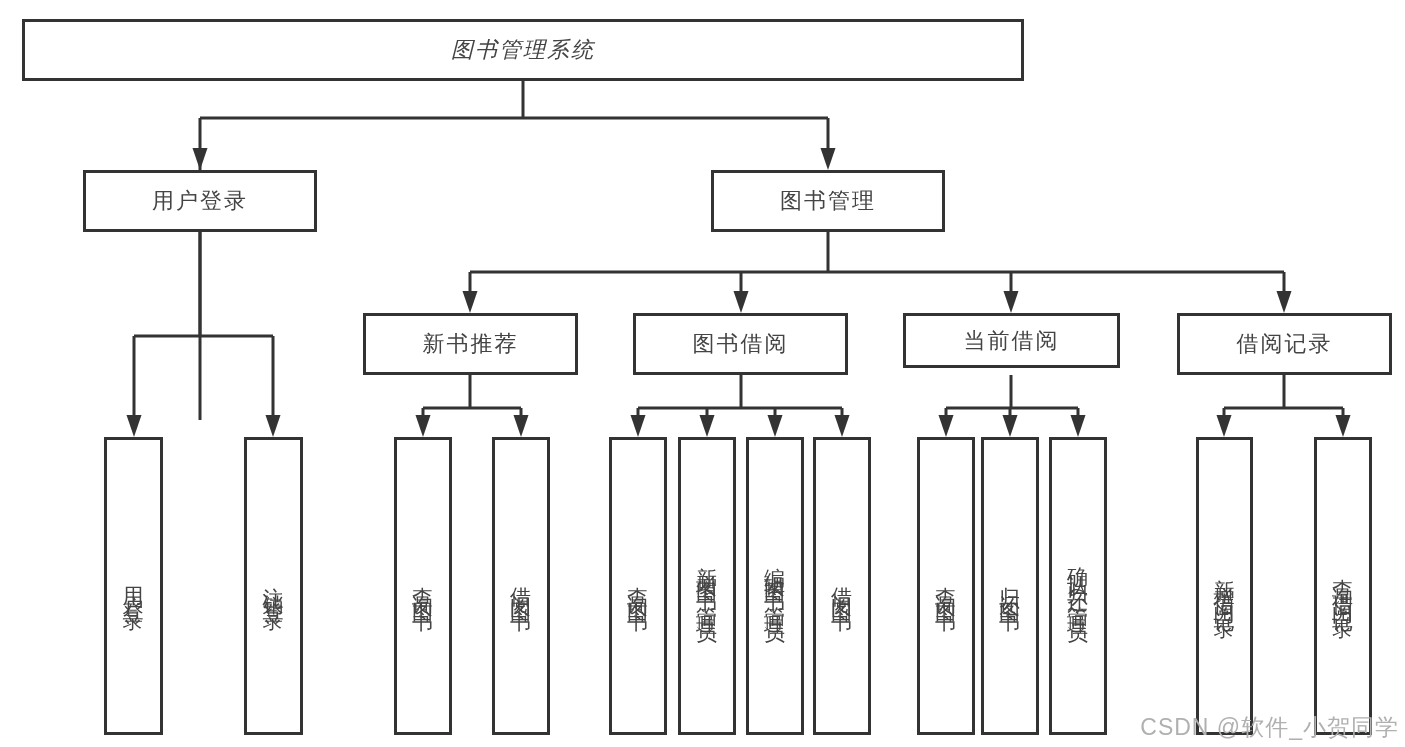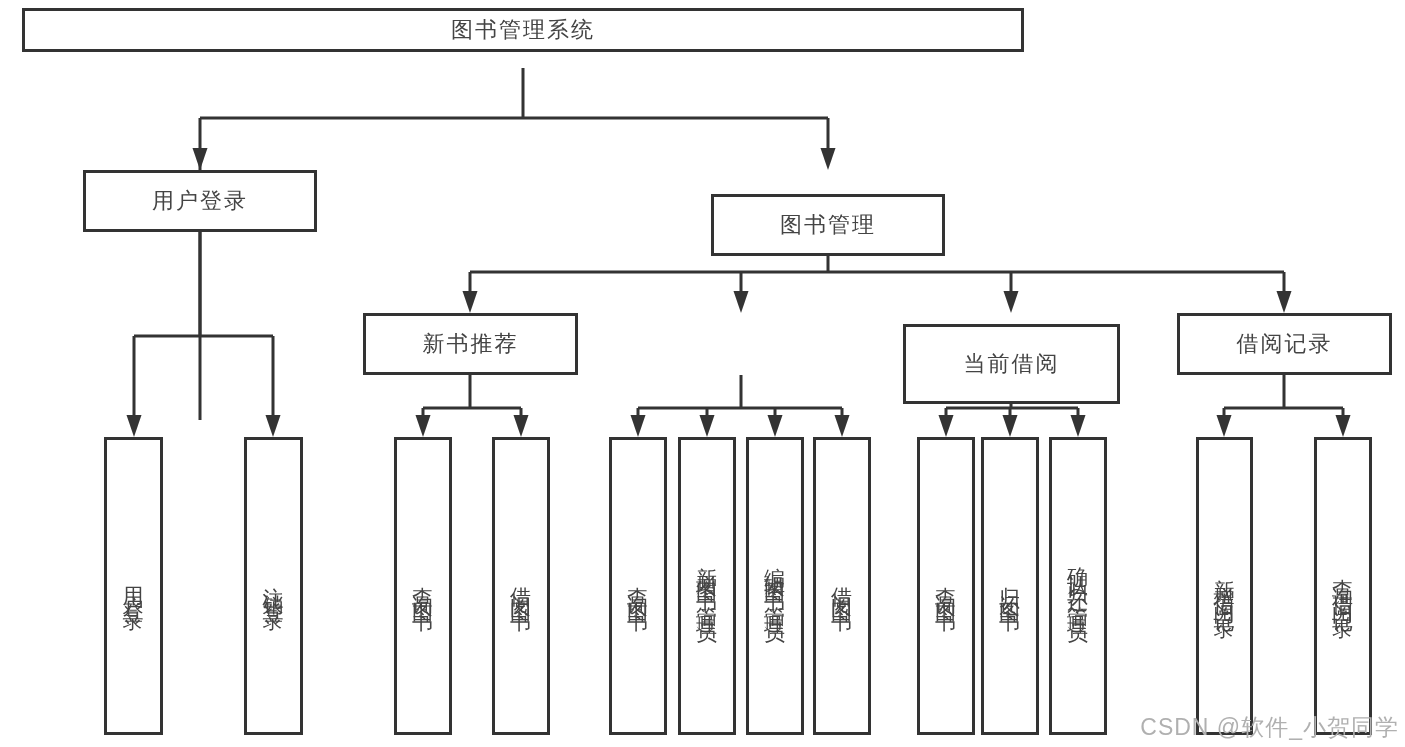--- a/index.html
+++ b/index.html
@@ -34,28 +34,28 @@
   }
   .watermark{
     position:absolute;
     right:6px;bottom:4px;
     color:var(--watermark,#b0b0b0);
     font-size:23px;
     letter-spacing:1px;
     margin-top:45px;
   }
   
-  .n-root{left:22px;top:8px;width:1002px;height:44px;}
+  .n-root{left:22px;top:19px;width:1002px;height:62px;font-style:italic;}
   
   .n-userlogin{left:83px;top:170px;width:234px;height:62px;}
-  .n-bookmgmt{left:711px;top:170px;width:234px;height:62px;margin-top:24px;}
+  .n-bookmgmt{left:711px;top:170px;width:234px;height:62px;}
   
   .n-newrec {left:363px;top:313px;width:215px;height:62px;justify-content:center;}
   .n-borrow {left:633px;top:313px;width:215px;height:62px;}
-  .n-current{left:903px;top:324px;width:217px;height:80px;}
+  .n-current{left:903px;top:313px;width:217px;height:55px;}
   .n-records{left:1177px;top:313px;width:215px;height:62px;}
   
   .leaf{top:437px;width:58px;height:298px;}
   .l-1 {left:104px;width:59px;}
   .l-2 {left:244px;width:59px;}
   .l-3 {left:394px;}
   .l-4 {left:492px;}
   .l-5 {left:609px;}
   .l-6 {left:678px;}
   .l-7 {left:746px;}
@@ -121,20 +121,23 @@
   <div class="node n-userlogin">
     <span>用户登录</span>
   </div>
   <div class="node n-bookmgmt">
     <span>图书管理</span>
   </div>
 
   <div class="node n-newrec">
     <span>新书推荐</span>
   </div>
+  <div class="node n-borrow">
+    <span>图书借阅</span>
+  </div>
   <div class="node n-current">
     <span>当前借阅</span>
   </div>
   <div class="node n-records">
     <span>借阅记录</span>
   </div>
 
   <div class="node vnode leaf l-1">用户登录</div>
   <div class="node vnode leaf l-2">注销登录</div>
 

